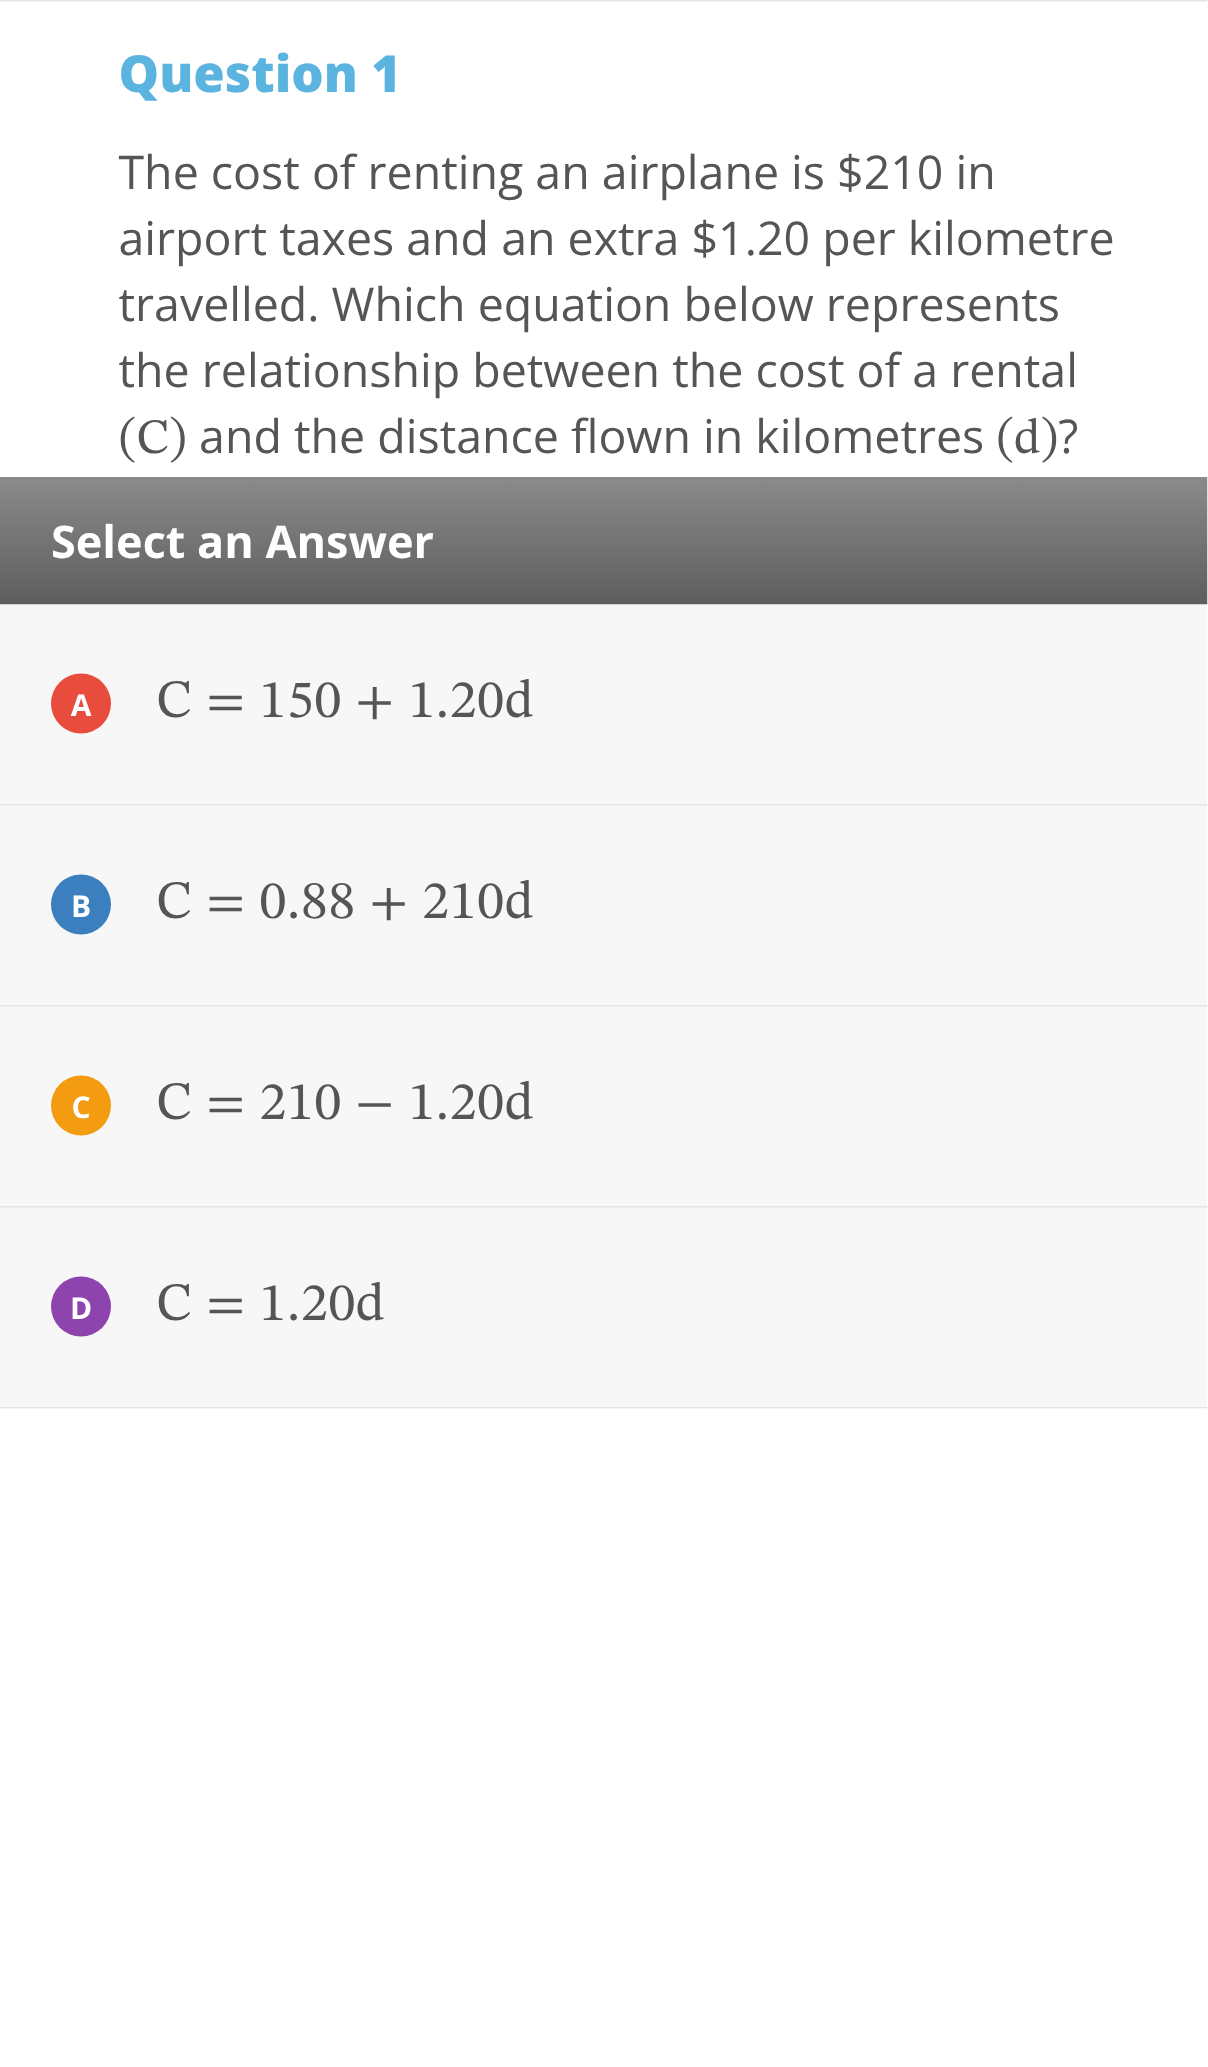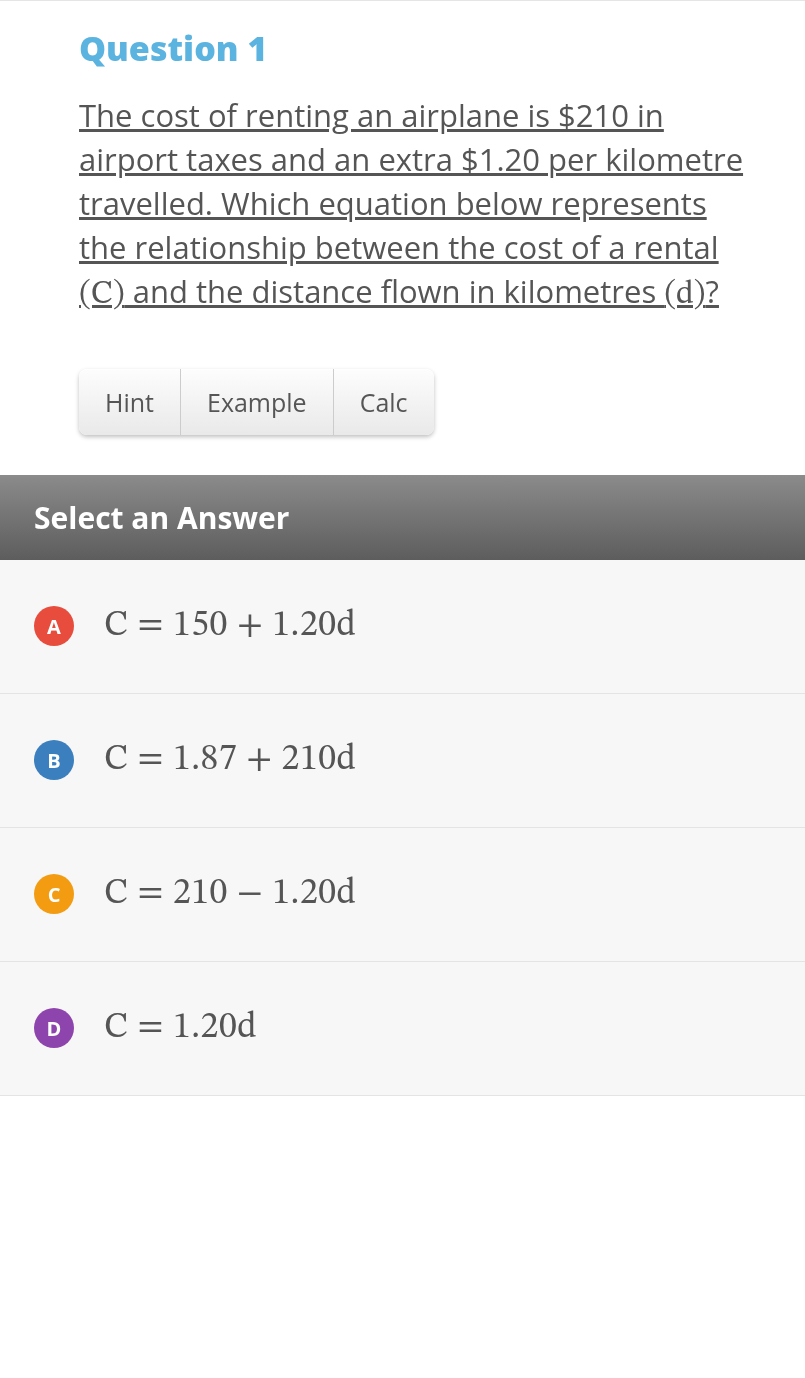--- a/index.html
+++ b/index.html
@@ -22,21 +22,20 @@
     color: #5bb3e0;
     font-weight: 800;
     font-size: 34px;
     margin-bottom: 22px;
   }
   .q-body {
     font-size: 31px;
     line-height: 1.42;
     color: #555;
     font-weight: 400;
-    text-decoration: underline;
   }
   .q-body .math {
     font-family: "STIX Two Math", "Latin Modern Math", "Cambria Math", Georgia, serif;
     font-size: 33px;
   }
   .toolbar {
     margin-top: 50px;
     margin-bottom: 40px;
     display: inline-flex;
     border-radius: 8px;
@@ -100,39 +99,34 @@
 <body>
 
 <div class="topline"></div>
 
 <div class="content">
   <h2 class="q-title">Question 1</h2>
   <p class="q-body">
     <span>The cost of renting an airplane is $210 in airport taxes and an extra $1.20 per kilometre travelled. Which equation below represents the relationship between the cost of a rental </span><span class="math">(C)</span><span> and the distance flown in kilometres </span><span class="math">(d)</span><span>?</span>
   </p>
 
-  <div class="toolbar">
-    <button>Hint</button>
-    <button>Example</button>
-    <button>Calc</button>
-  </div>
 </div>
 
 <div class="select-header">Select an Answer</div>
 
 <div class="answers">
 
   <div class="answer-row">
     <div class="answer-badge badge-a">A</div>
     <div class="answer-text">C = 150 + 1.20d</div>
   </div>
 
   <div class="answer-row">
     <div class="answer-badge badge-b">B</div>
-    <div class="answer-text">C = 1.87 + 210d</div>
+    <div class="answer-text">C = 0.88 + 210d</div>
   </div>
 
   <div class="answer-row">
     <div class="answer-badge badge-c">C</div>
     <div class="answer-text">C = 210 − 1.20d</div>
   </div>
 
   <div class="answer-row">
     <div class="answer-badge badge-d">D</div>
     <div class="answer-text">C = 1.20d</div>

